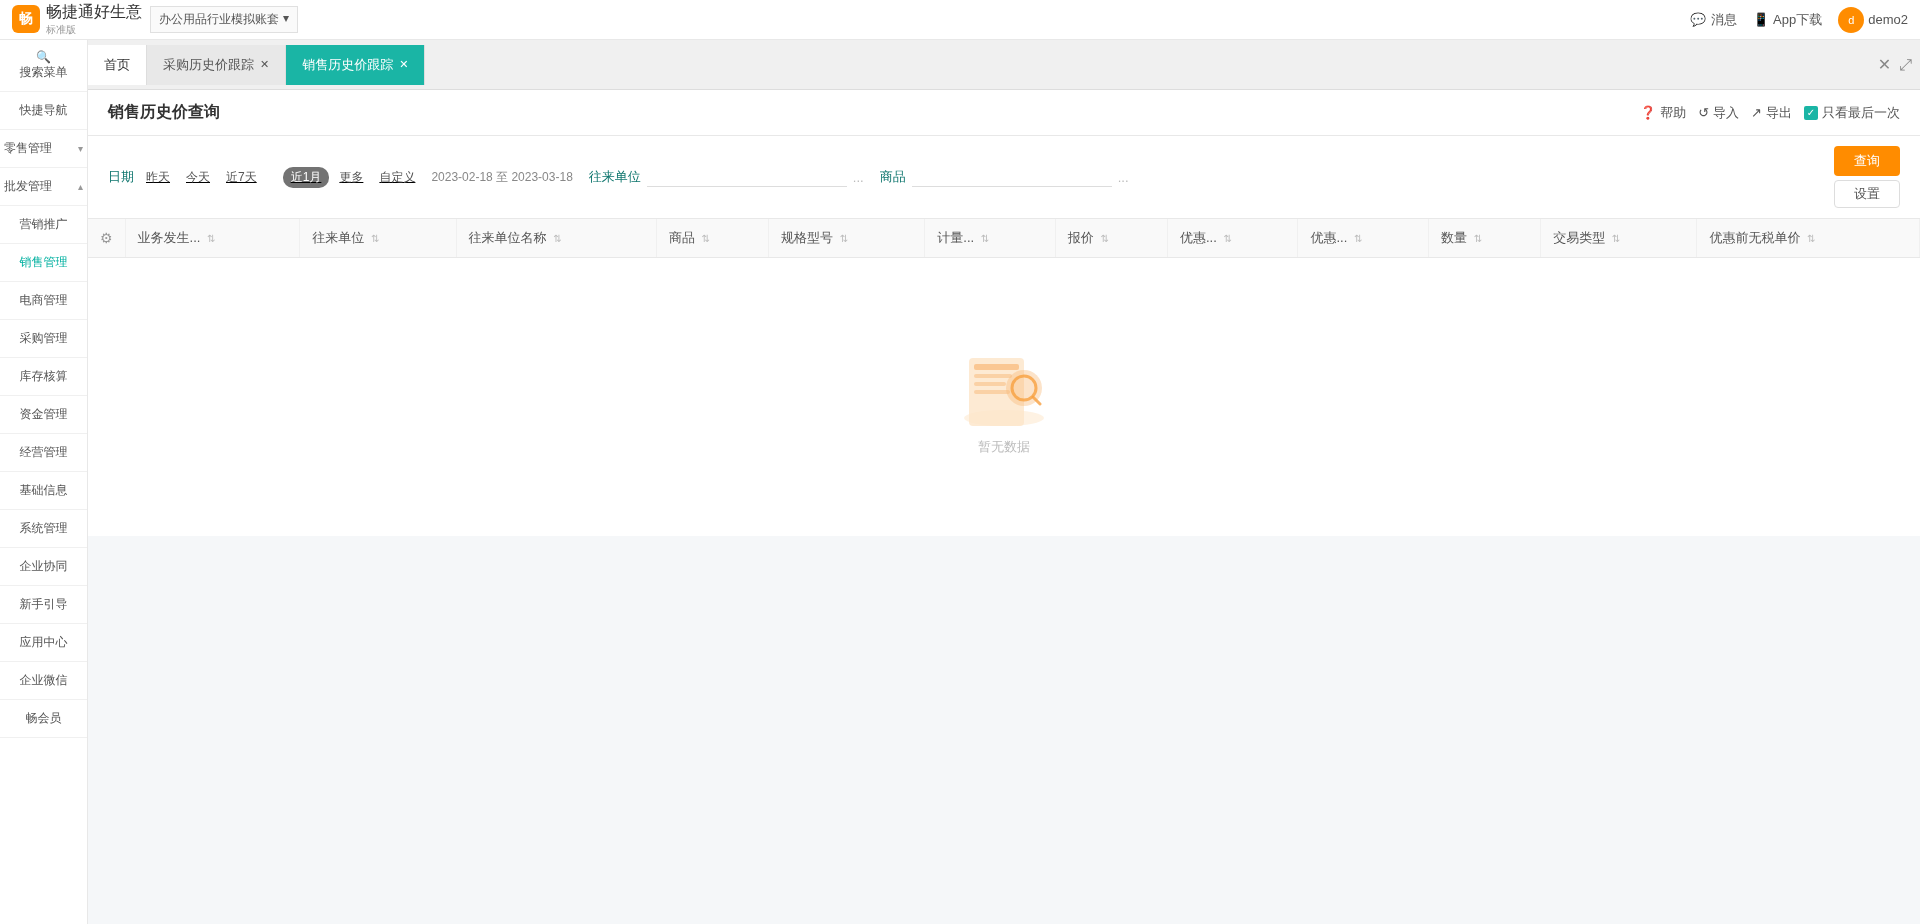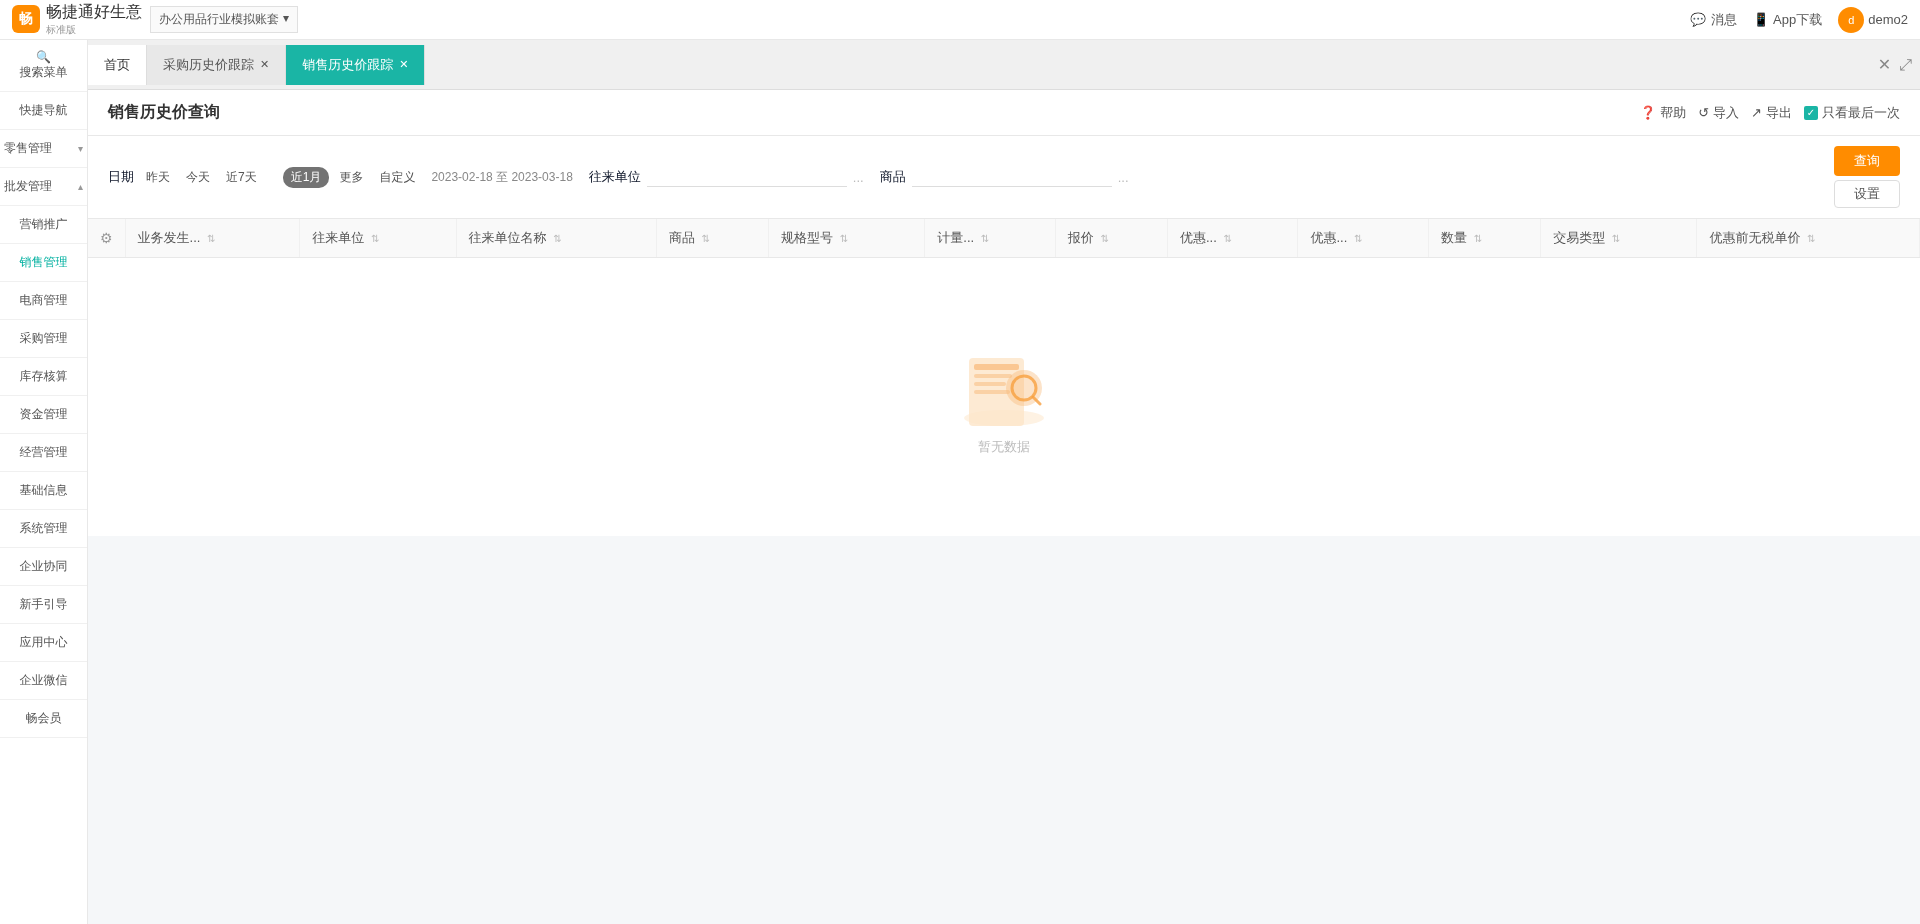--- a/index.html
+++ b/index.html
@@ -92,22 +92,22 @@
     .filter-bar {
       background: #fff;
       padding: 10px 20px;
       display: flex;
       align-items: center;
       gap: 16px;
       border-bottom: 1px solid #e8e8e8;
       flex-wrap: wrap;
     }
     .filter-group { display: flex; align-items: center; gap: 6px; }
-    .filter-label { color: #0f172a; font-size: 13px; white-space: nowrap; }
-    .filter-date-btns { display: flex; align-items: center; gap: 4px; }
+    .filter-label { color: #0f766e; font-size: 13px; white-space: nowrap; }
+    .filter-date-btns { display: flex; align-items: center; gap: 4px; text-decoration: underline; }
     .date-btn { padding: 2px 6px; font-size: 12px; color: #555; cursor: pointer; border-radius: 3px; }
     .date-btn.active { background: #737373; color: white; border-radius: 10px; padding: 2px 8px; margin-left: 16px; }
     .date-range-text { font-size: 12px; color: #888; }
     .filter-input-group { display: flex; align-items: center; gap: 6px; }
     .filter-input { border: none; border-bottom: 1px solid #ddd; padding: 2px 6px; font-size: 13px; width: 200px; outline: none; color: #333; background: transparent; }
     .filter-input-dots { color: #bbb; font-size: 13px; cursor: pointer; }
     .query-btn {
       padding: 6px 20px;
       background: #ff8c00;
       color: white;

